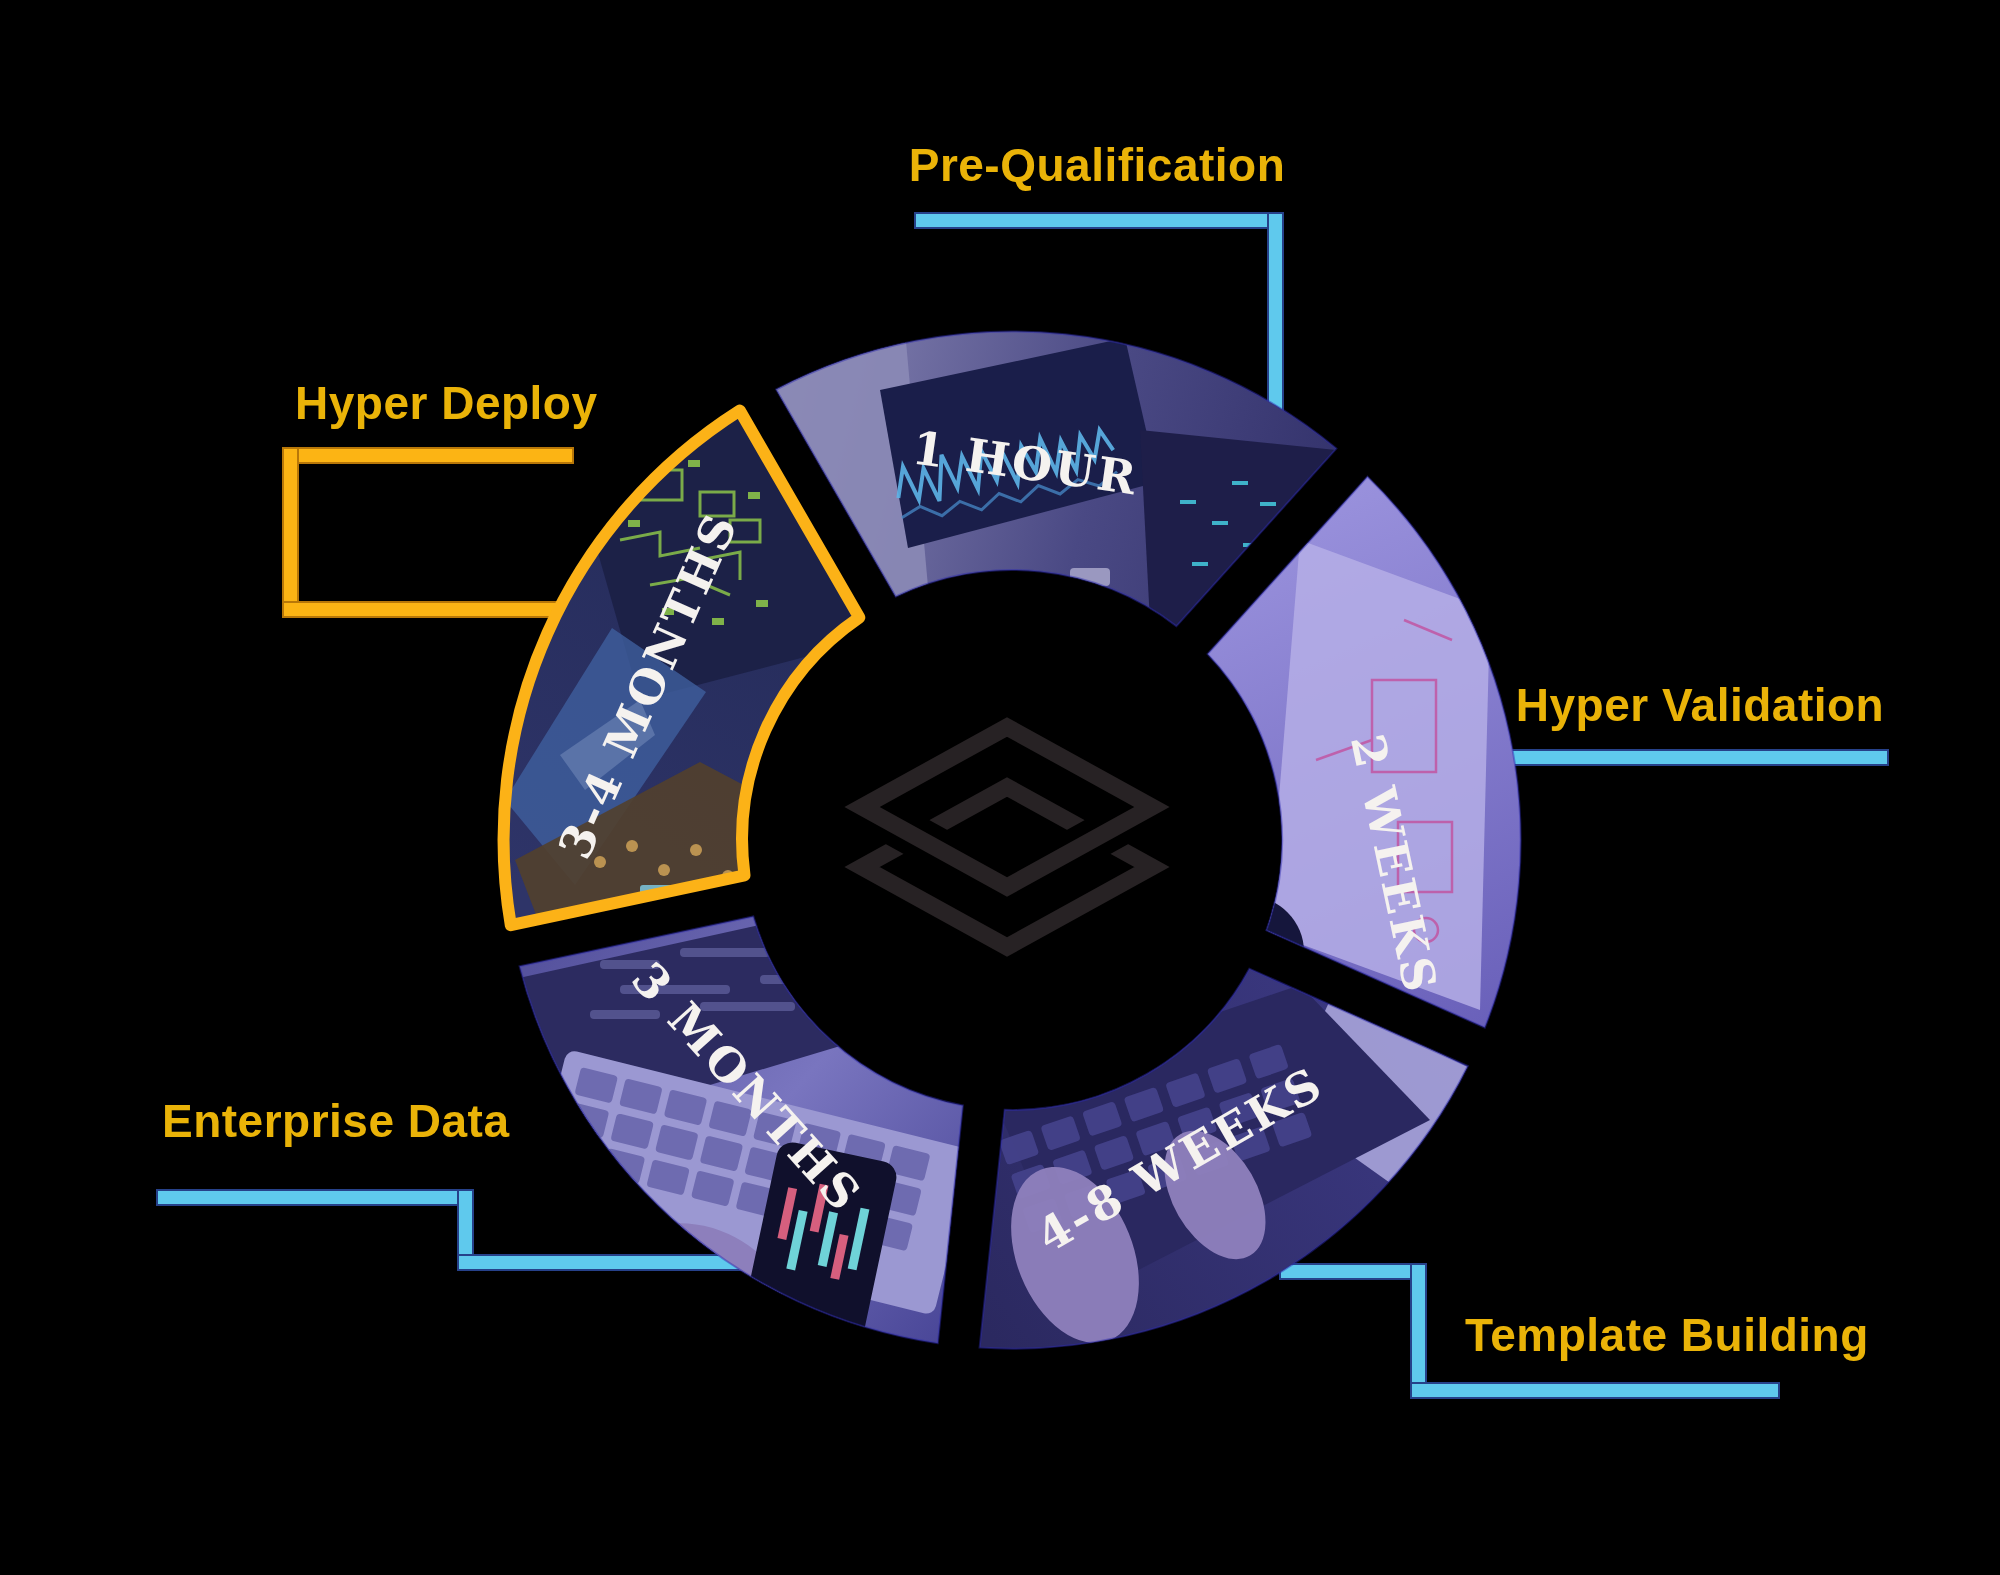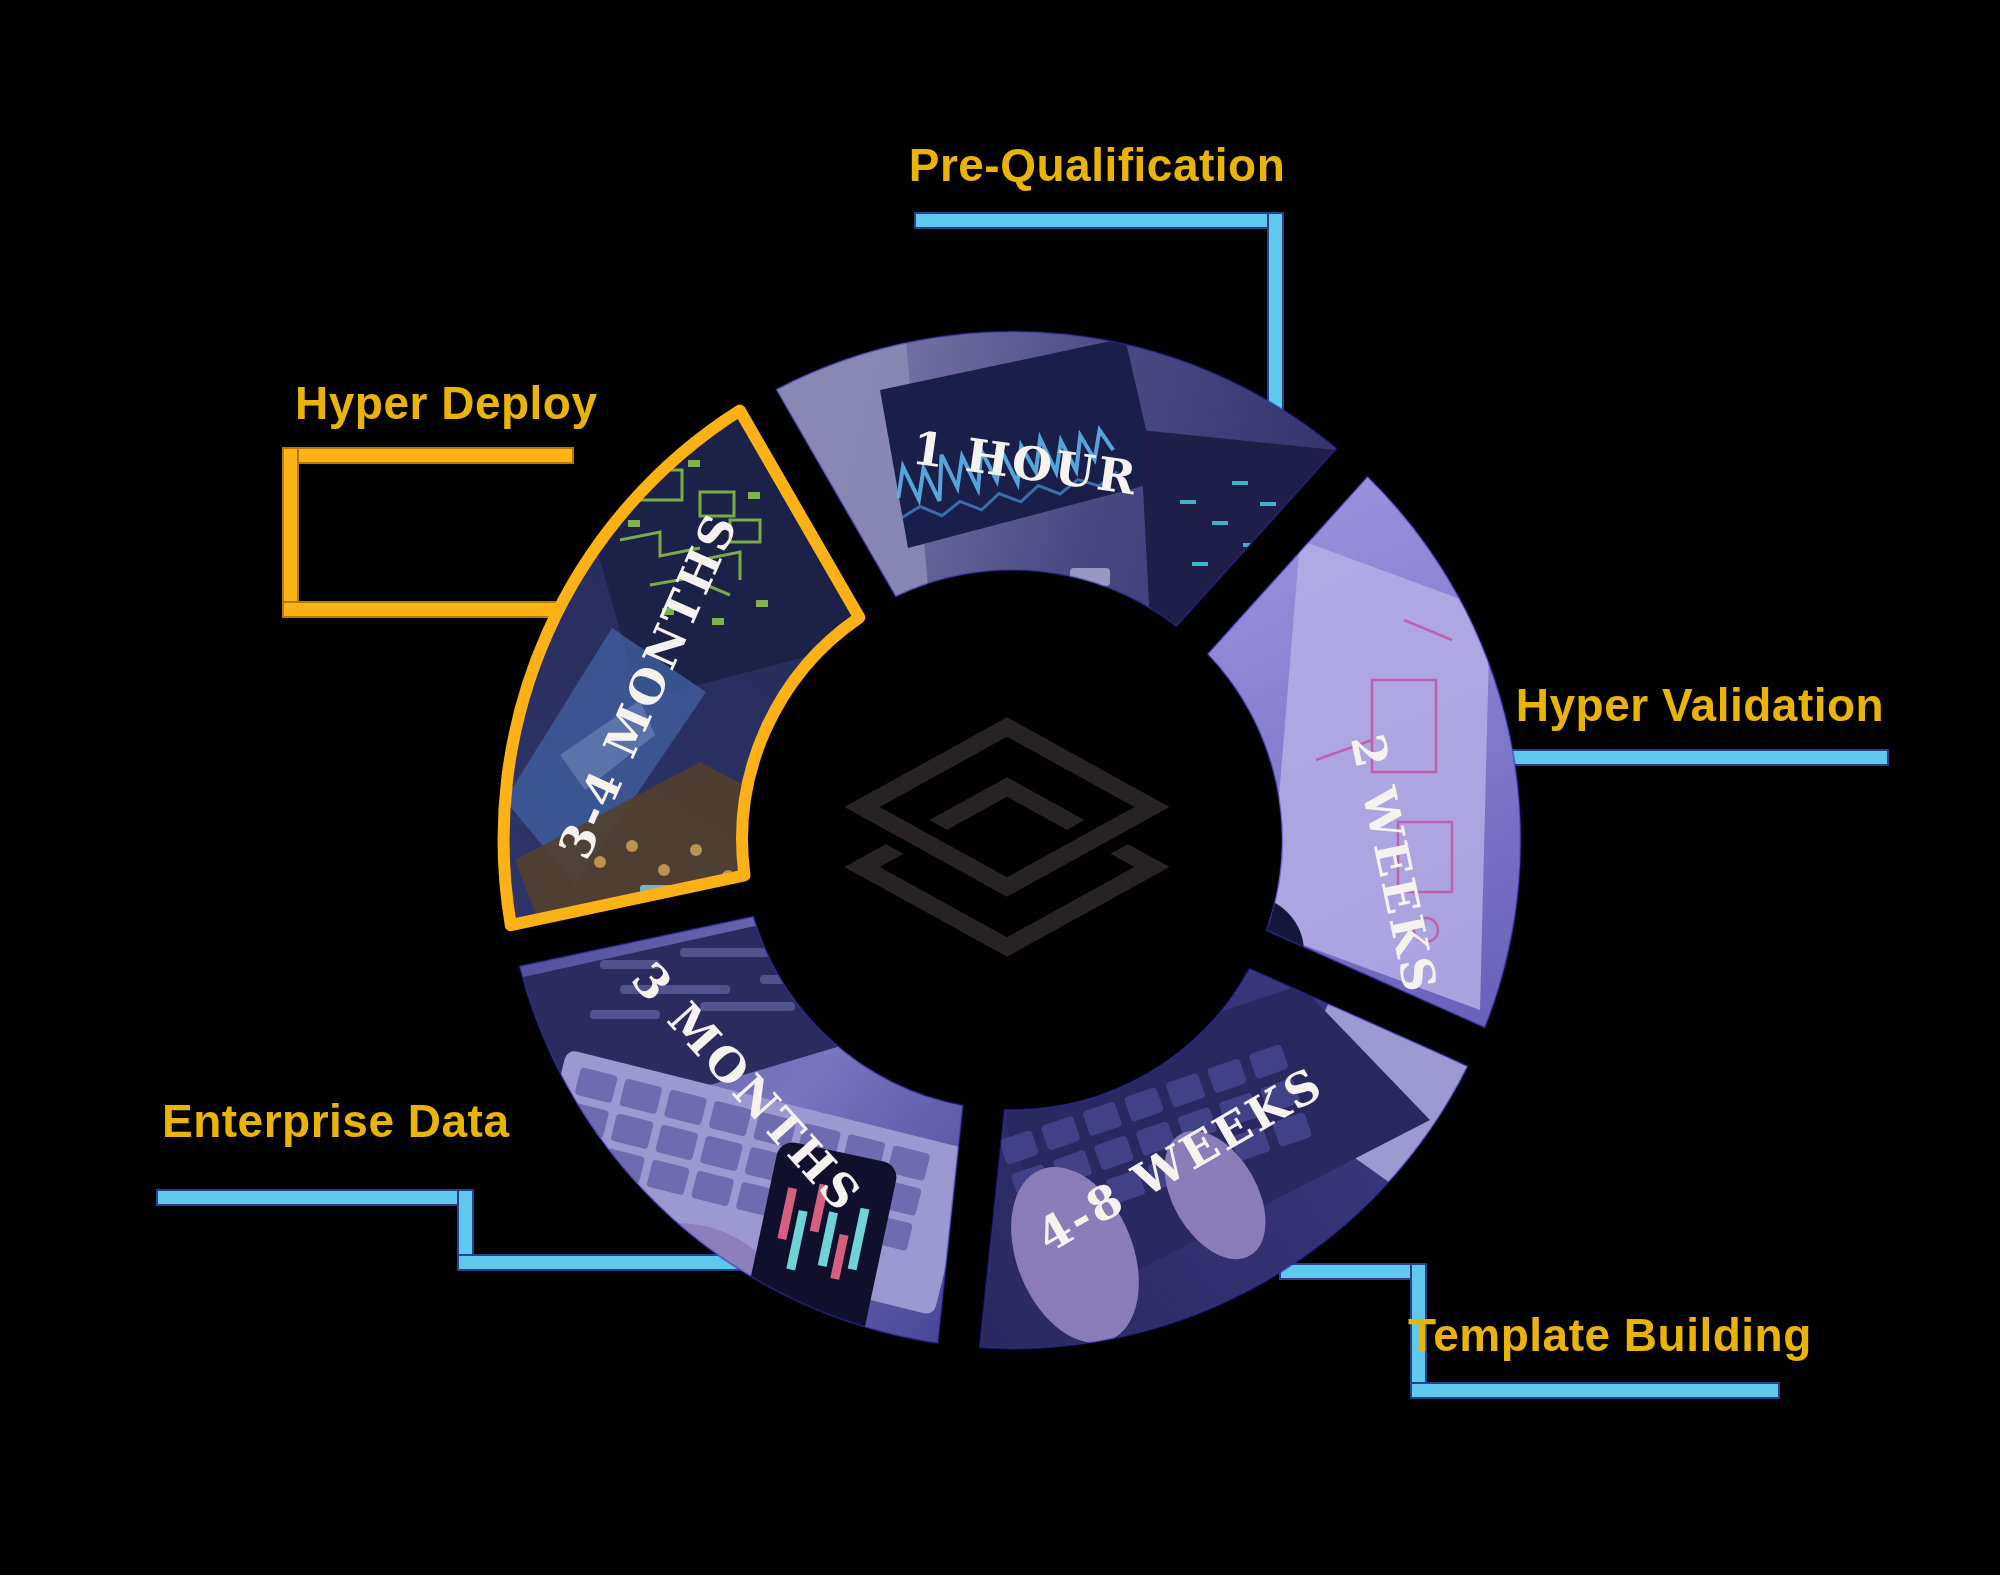--- a/index.html
+++ b/index.html
@@ -291,21 +291,21 @@
     <text class="duration-text" transform="translate(1390,865) rotate(78)" text-anchor="middle" dominant-baseline="middle">2 WEEKS</text>
     <text class="duration-text" transform="translate(1182,1163) rotate(-30)" text-anchor="middle" dominant-baseline="middle">4-8 WEEKS</text>
     <text class="duration-text" transform="translate(744,1090) rotate(48)" text-anchor="middle" dominant-baseline="middle">3 MONTHS</text>
     <text class="duration-text" transform="translate(652,687) rotate(-66)" text-anchor="middle" dominant-baseline="middle">3-4 MONTHS</text>
   </svg>
 
   <div class="stage-label center" style="left:897px; top:138px; width:400px;">Pre-Qualification</div>
 
   <div class="stage-label center" style="left:1505px; top:678px; width:390px;">Hyper Validation</div>
 
-  <div class="stage-label center" style="left:1408px; top:1308px; width:365px;text-align:center;">Template Building</div>
+  <div class="stage-label center" style="left:1465px; top:1308px; width:365px;text-align:center;">Template Building</div>
 
   <div class="stage-label multiline" style="left:162px; top:1066px;margin-top:28px;">
     <div>Enterprise Data</div>
   </div>
 
   <div class="stage-label" style="left:295px; top:376px;">Hyper Deploy</div>
 
 </div>
 
 </body></html>

